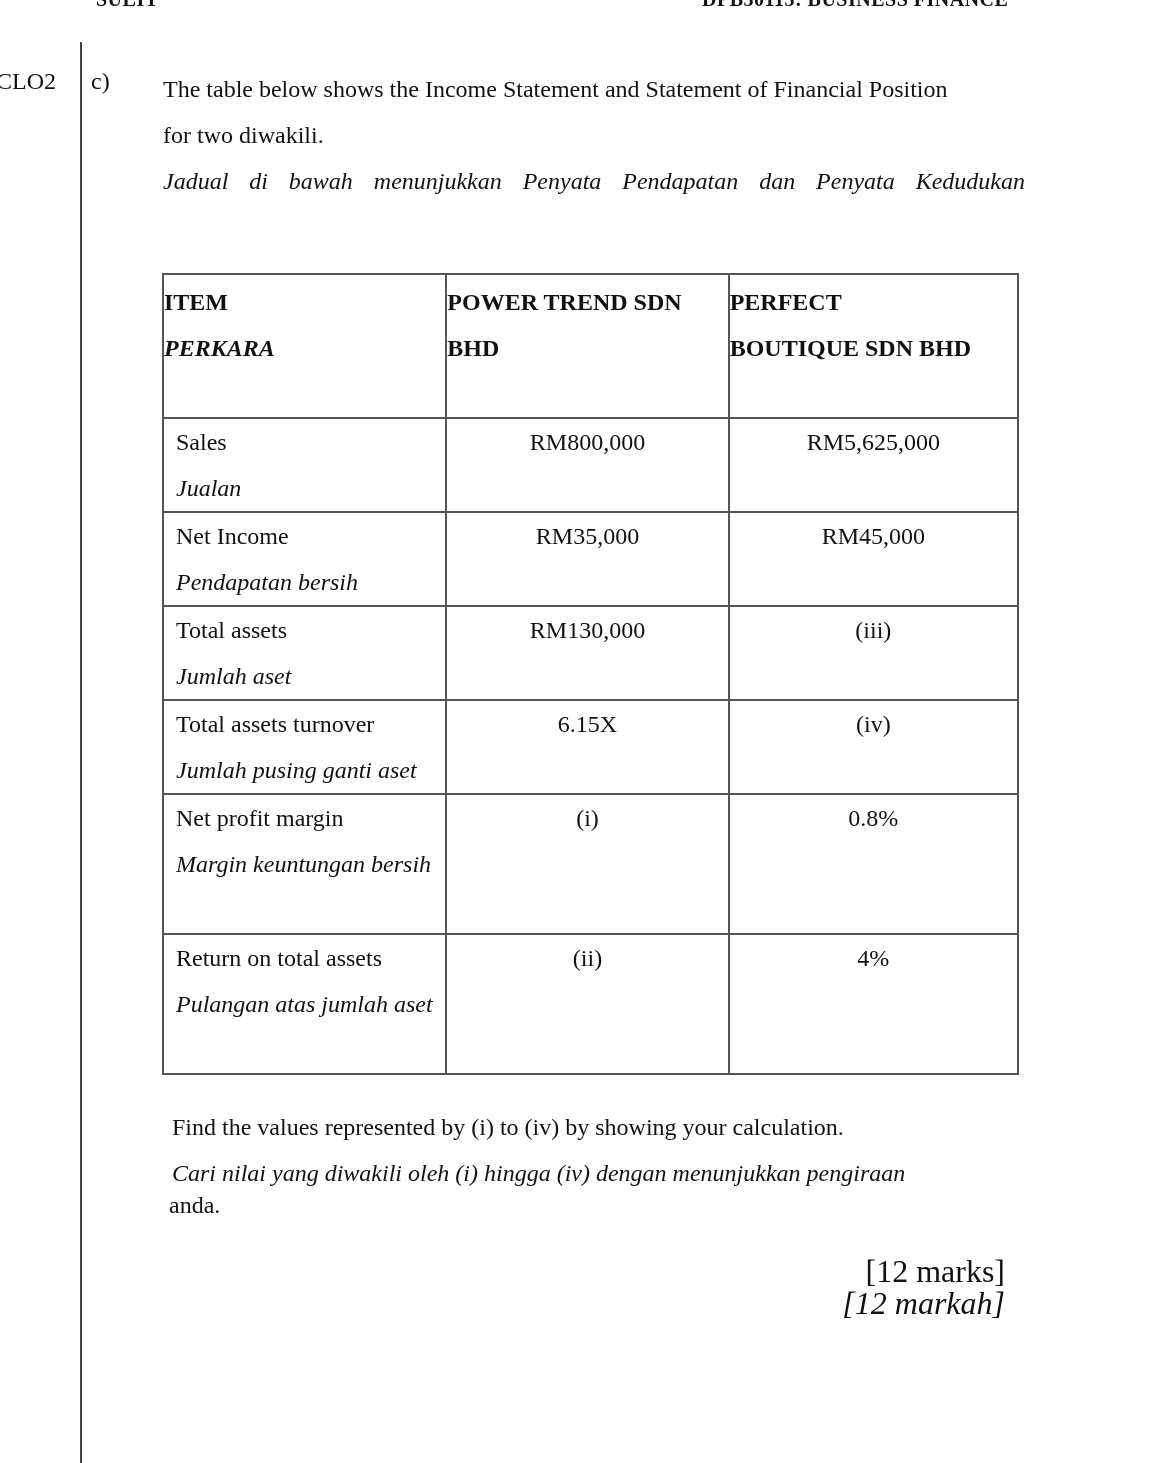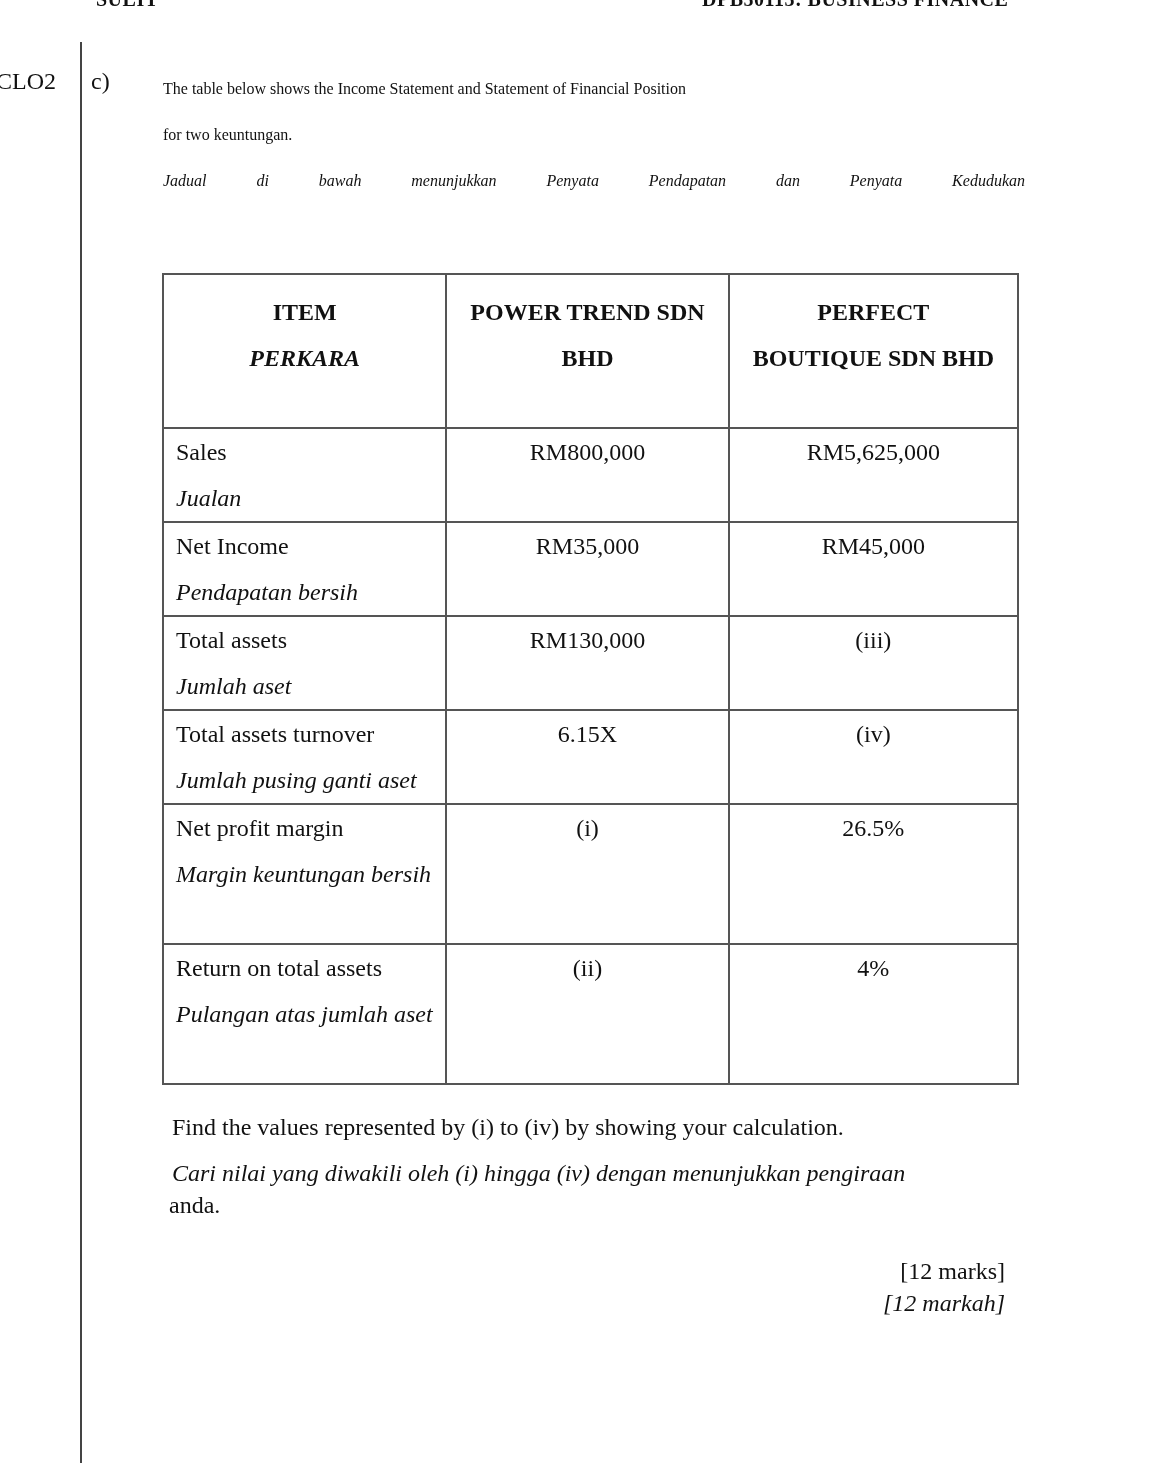--- a/index.html
+++ b/index.html
@@ -44,21 +44,21 @@
       position: absolute;
       left: 91px;
       top: 68px;
       font-size: 24px;
     }
     .intro {
       position: absolute;
       left: 163px;
       top: 66px;
       width: 862px;
-      font-size: 16px;
+      font-size: 24px;
       line-height: 46px;
     }
     .intro p { margin: 0; }
     .intro .en1 { text-align: justify; }
     .intro .ms1 { font-style: italic; text-align: justify; text-align-last: justify; }
     .intro .ms2 { font-style: italic; }
 
     table.fin {
       position: absolute;
       left: 162px;
@@ -70,24 +70,24 @@
     table.fin td, table.fin th {
       border: 2px solid #555555;
       vertical-align: top;
       padding: 0;
     }
     table.fin col.c1 { width: 284px; }
     table.fin col.c2 { width: 283px; }
     table.fin col.c3 { width: 290px; }
     table.fin th {
       font-weight: bold;
-      text-align: center;
+      text-align: left;
       height: 138px;
       line-height: 46px;
-      padding-top: 14px;
+      padding-top: 4px;
       font-size: 24px;
     }
     table.fin th .it { font-style: italic; }
     table.fin td.item {
       padding-left: 12px;
       line-height: 46px;
       text-align: left;
       border-radius: 27px;
     }
     table.fin td.item .ms {
@@ -112,39 +112,39 @@
       font-size: 24px;
     }
     .question .en { position: absolute; left: 7px; top: 0; white-space: nowrap; font-family: Liberation Serif, serif; }
     .question .ms { position: absolute; left: 7px; top: 46px; white-space: nowrap; font-style: italic; }
     .question .ms2 { position: absolute; left: 4px; top: 78px; }
 
     .marks {
       position: absolute;
       right: 145px;
       top: 1255px;
-      font-size: 24px;
+      font-size: 32px;
       text-align: right;
       line-height: 32px;
     }
     .marks .ms { font-style: italic; }
   </style>
 </head>
 <body>
 
 <div class="header-left">SULIT</div>
 <div class="header-right">DPB50113: BUSINESS FINANCE</div>
 
 <div class="clo">CLO2</div>
 <div class="vline"></div>
 <div class="qlabel">c)</div>
 
 <div class="intro">
   <p class="en1">The table below shows the Income Statement and Statement of Financial Position</p>
-  <p>for two keuntungan.</p>
+  <p>for two diwakili.</p>
   <p class="ms1">Jadual di bawah menunjukkan Penyata Pendapatan dan Penyata Kedudukan</p>
 </div>
 
 <table class="fin">
   <colgroup>
       <col class="c1">
       <col class="c2">
       <col class="c3">
     </colgroup>
   <tbody>
@@ -193,21 +193,21 @@
     </td>
     <td class="val">6.15X</td>
     <td class="val">(iv)</td>
   </tr>
   <tr class="r3">
     <td class="item">
       <span>Net profit margin</span>
       <span class="ms">Margin keuntungan bersih</span>
     </td>
     <td class="val">(i)</td>
-    <td class="val">26.5%</td>
+    <td class="val">0.8%</td>
   </tr>
   <tr class="r3">
     <td class="item">
       <span>Return on total assets</span>
       <span class="ms">Pulangan atas jumlah aset</span>
     </td>
     <td class="val">(ii)</td>
     <td class="val">4%</td>
   </tr>
 </tbody>

